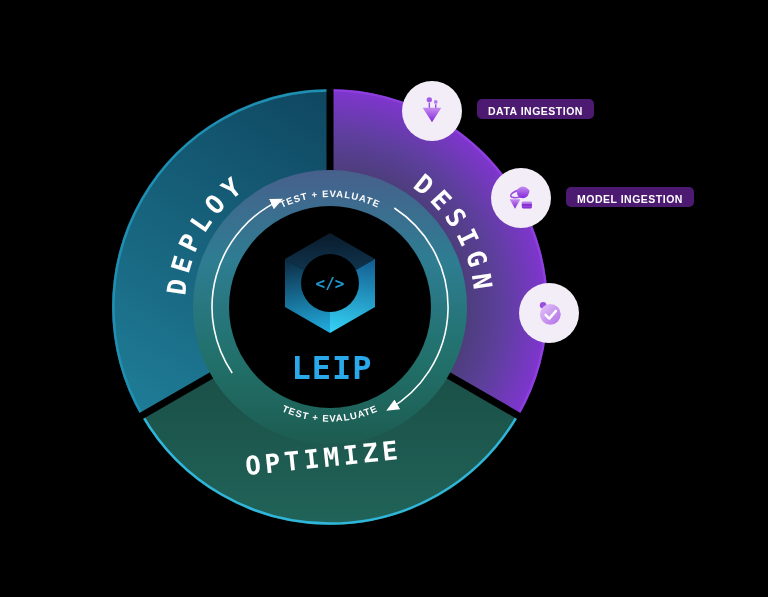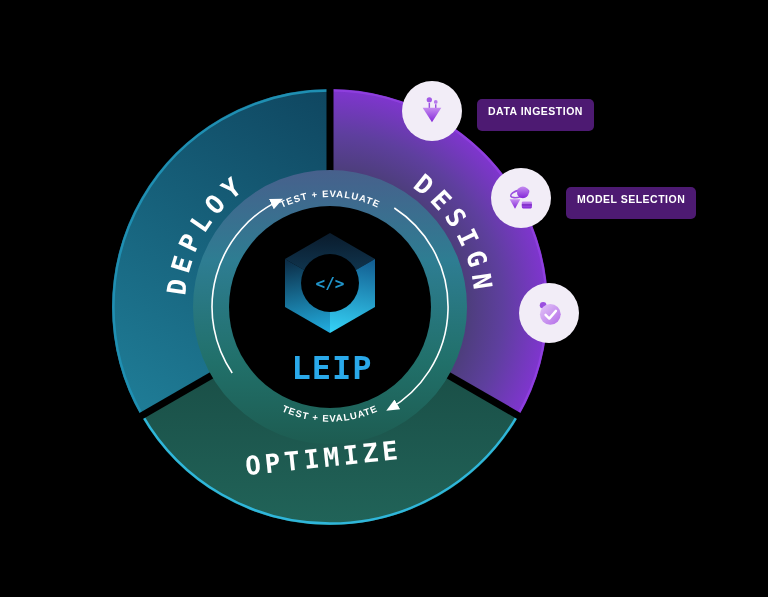--- a/index.html
+++ b/index.html
@@ -15,21 +15,21 @@
   .ring-label{font-family:"Liberation Sans",sans-serif;font-weight:bold;font-size:9.5px;
               letter-spacing:1px;fill:#ffffff;}
   .leip-word{font-family:"DejaVu Sans Mono",monospace;font-weight:bold;font-size:32px;
              letter-spacing:1px;fill:#2aa9ea;}
   .code-glyph{font-family:"DejaVu Sans Mono",monospace;font-weight:bold;font-size:16px;
               letter-spacing:0;fill:#2196cc;}
 
   
   .callout-icon{position:absolute;width:60px;height:60px;border-radius:50%;
                 background:#f2edf7;display:flex;align-items:center;justify-content:center;}
-  .callout-badge{position:absolute;height:32px;line-height:24px;padding:0 11px;
+  .callout-badge{position:absolute;height:20px;line-height:24px;padding:0 11px;
                  background:#4d1a72;border-radius:5px;color:#fff;font-weight:bold;
                  font-size:10.5px;letter-spacing:.5px;white-space:nowrap;}
 </style>
 </head>
 <body>
 
 <div class="stage">
 
   <svg class="wheel-svg" viewBox="0 0 768 597">
     <defs>
@@ -149,21 +149,21 @@
           </linearGradient>
         </defs>
       <ellipse cx="11" cy="8.6" rx="7" ry="2.6" transform="rotate(-16 11 8.6)" fill="none" stroke="#9b4fe0" stroke-width="1.2"></ellipse>
       <circle cx="13.4" cy="7.8" r="4.4" fill="url(#ip2)"></circle>
       <polygon points="3.5,13 11.5,13 7.5,20" fill="url(#ip2)"></polygon>
       <rect x="12.6" y="14.6" width="7.6" height="5.2" rx="1" fill="url(#ip2)"></rect>
       <line x1="12.6" y1="17.2" x2="20.2" y2="17.2" stroke="#6d16b8" stroke-width="0.8"></line>
     </svg>
   </div>
   <div class="callout-badge" style="left:566px;top:187px;">
-    <span>MODEL SELECTION</span>
+    <span>MODEL INGESTION</span>
   </div>
 
   <div class="callout-icon" style="left:519px;top:283px;">
     <svg width="32" height="32" viewBox="0 0 24 24">
       <defs>
           <linearGradient id="ip3" x1="0" y1="0" x2="1" y2="1">
         <stop offset="0" stop-color="#e3c8f8"></stop>
             <stop offset="1" stop-color="#b36ae8"></stop>
           </linearGradient>
         </defs>

